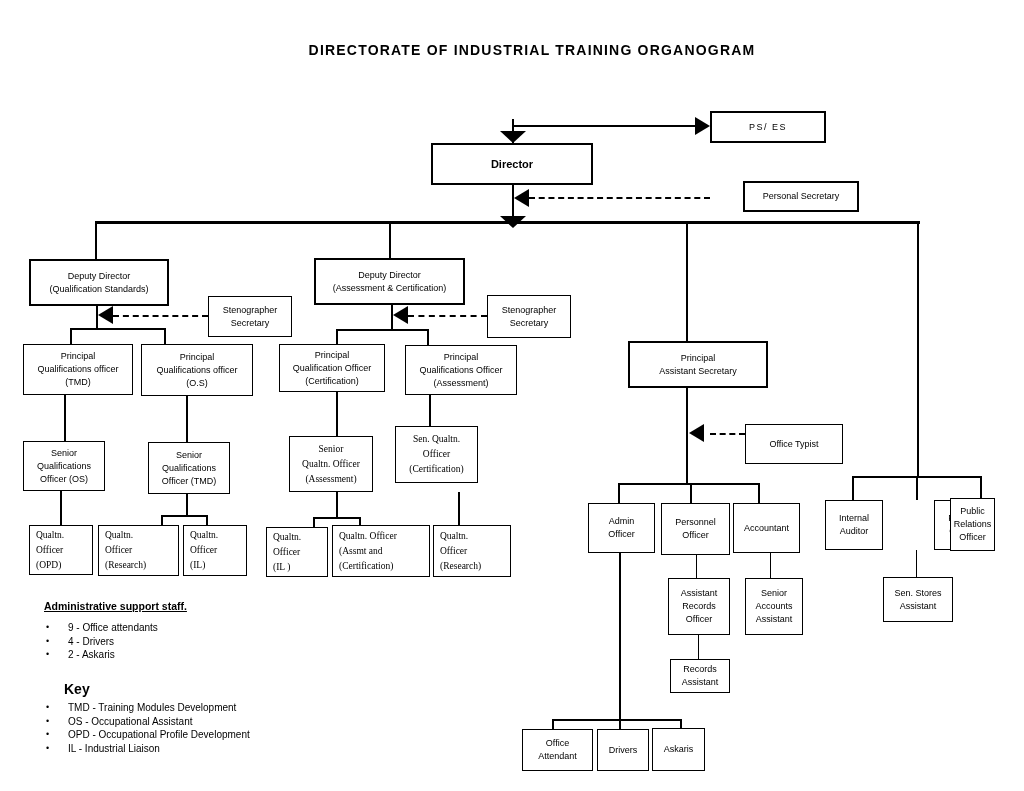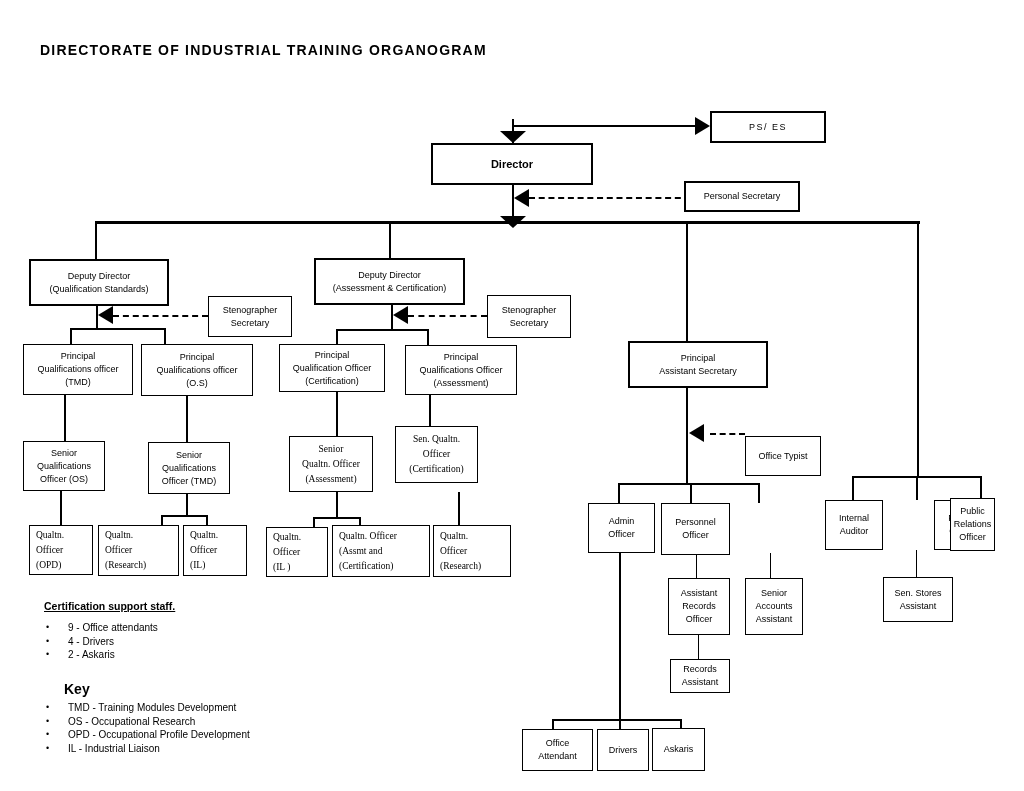--- a/index.html
+++ b/index.html
@@ -1,19 +1,19 @@
 <!DOCTYPE html>
 <html><head>
 <meta charset="utf-8">
 <style>
   html,body { margin:0; padding:0; background:#ffffff; }
   .canvas { position:relative; width:1024px; height:791px; background:#ffffff;
             font-family:"Liberation Sans", sans-serif; color:#000; overflow:hidden; }
   .title { position:absolute; left:40px; top:42px; width:984px; margin:0;
-           font-size:14px; font-weight:bold; letter-spacing:1.2px; }
+           text-align:center; font-size:14px; font-weight:bold; letter-spacing:1.2px; }
   .box { position:absolute; box-sizing:border-box; border:1px solid #000; background:#fff;
          display:flex; align-items:center; justify-content:center; text-align:center;
          font-size:9px; line-height:13px; white-space:pre-line; }
   .b2 { border-width:2px; }
   .bold { font-weight:bold; font-size:11px; line-height:14px; }
   .sp { letter-spacing:1.5px; }
   .serif { font-family:"Liberation Serif", serif; font-size:9.5px; line-height:15px; }
   .la { justify-content:flex-start; text-align:left; padding-left:6px; }
   .vl  { position:absolute; width:2px; background:#000; }
   .vl1 { position:absolute; width:1px; background:#000; }
@@ -96,21 +96,21 @@
   <div class="vl" style="left:680px;top:719px;height:9px"></div>
 
   <div class="hl" style="left:852px;top:476px;width:130px"></div>
   <div class="vl" style="left:852px;top:476px;height:24px"></div>
   <div class="vl" style="left:916px;top:476px;height:24px"></div>
   <div class="vl" style="left:980px;top:476px;height:22px"></div>
   <div class="vl1" style="left:916px;top:550px;height:27px"></div>
 
   <div class="box b2 sp" style="left:710px;top:111px;width:116px;height:32px">PS/ ES</div>
   <div class="box bold b2" style="left:431px;top:143px;width:162px;height:42px">Director</div>
-  <div class="box b2" style="left:684px;top:181px;width:116px;height:31px">Personal Secretary</div>
+  <div class="box b2" style="left:743px;top:181px;width:116px;height:31px">Personal Secretary</div>
 
   <div class="box b2" style="left:29px;top:259px;width:140px;height:47px">Deputy Director
 (Qualification Standards)</div>
   <div class="box" style="left:208px;top:296px;width:84px;height:41px">Stenographer
 Secretary</div>
   <div class="box b2" style="left:314px;top:258px;width:151px;height:47px">Deputy Director
 (Assessment &amp; Certification)</div>
   <div class="box" style="left:487px;top:295px;width:84px;height:43px">Stenographer
 Secretary</div>
 
@@ -121,21 +121,21 @@
 Qualifications officer
 (O.S)</div>
   <div class="box" style="left:279px;top:344px;width:106px;height:48px">Principal
 Qualification Officer
 (Certification)</div>
   <div class="box" style="left:405px;top:345px;width:112px;height:50px">Principal
 Qualifications Officer
 (Assessment)</div>
   <div class="box b2" style="left:628px;top:341px;width:140px;height:47px">Principal
 Assistant Secretary</div>
-  <div class="box" style="left:745px;top:436px;width:76px;height:40px">Office Typist</div>
+  <div class="box" style="left:745px;top:424px;width:98px;height:40px">Office Typist</div>
 
   <div class="box" style="left:23px;top:441px;width:82px;height:50px">Senior
 Qualifications
 Officer (OS)</div>
   <div class="box" style="left:148px;top:442px;width:82px;height:52px">Senior
 Qualifications
 Officer (TMD)</div>
   <div class="box serif" style="left:289px;top:436px;width:84px;height:56px">Senior
 Qualtn. Officer
 (Assessment)</div>
@@ -159,20 +159,21 @@
 (Assmt and
 (Certification)</div>
   <div class="box serif la" style="left:433px;top:525px;width:78px;height:52px">Qualtn.
 Officer
 (Research)</div>
 
   <div class="box" style="left:588px;top:503px;width:67px;height:50px">Admin
 Officer</div>
   <div class="box" style="left:661px;top:503px;width:69px;height:52px">Personnel
 Officer</div>
+  <div class="box" style="left:733px;top:503px;width:67px;height:50px">Accountant</div>
   <div class="box" style="left:825px;top:500px;width:58px;height:50px">Internal
 Auditor</div>
   <div class="box" style="left:934px;top:500px;width:57px;height:50px">Procur.
 Officer</div>
   <div class="box" style="left:950px;top:498px;width:45px;height:53px">Public
 Relations
 Officer</div>
 
   <div class="box" style="left:668px;top:578px;width:62px;height:57px">Assistant
 Records
@@ -183,21 +184,21 @@
   <div class="box" style="left:883px;top:577px;width:70px;height:45px">Sen. Stores
 Assistant</div>
   <div class="box" style="left:670px;top:659px;width:60px;height:34px">Records
 Assistant</div>
 
   <div class="box" style="left:522px;top:729px;width:71px;height:42px">Office
 Attendant</div>
   <div class="box" style="left:597px;top:729px;width:52px;height:42px">Drivers</div>
   <div class="box" style="left:652px;top:728px;width:53px;height:43px">Askaris</div>
 
-  <div class="notes-heading" style="left:44px;top:600px">Certification support staff.</div>
+  <div class="notes-heading" style="left:44px;top:600px">Administrative support staff.</div>
   <div class="list" style="left:46px;top:621px">
     <div class="li">
         <span class="bu">•</span>
         <span>9 - Office attendants</span>
       </div>
     <div class="li">
         <span class="bu">•</span>
         <span>4 - Drivers</span>
       </div>
     <div class="li">
@@ -206,21 +207,21 @@
       </div>
   </div>
   <div class="key-heading" style="left:64px;top:681px">Key</div>
   <div class="list" style="left:46px;top:701px">
     <div class="li">
         <span class="bu">•</span>
         <span>TMD - Training Modules Development</span>
       </div>
     <div class="li">
         <span class="bu">•</span>
-        <span>OS - Occupational Research</span>
+        <span>OS - Occupational Assistant</span>
       </div>
     <div class="li">
         <span class="bu">•</span>
         <span>OPD - Occupational Profile Development</span>
       </div>
     <div class="li">
         <span class="bu">•</span>
         <span>IL - Industrial Liaison</span>
       </div>
   </div>

